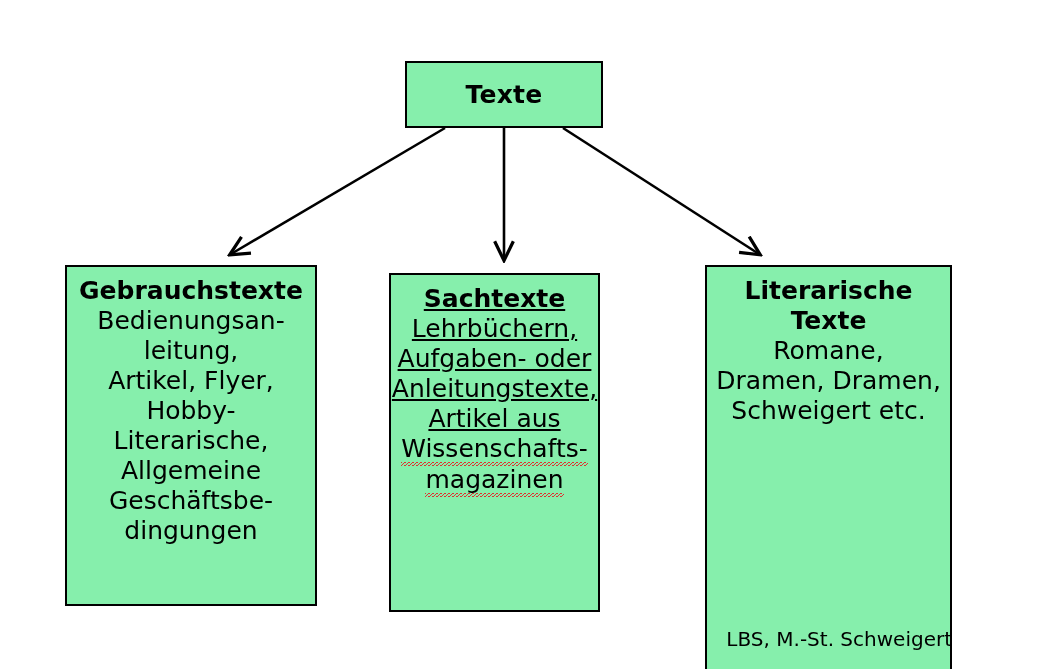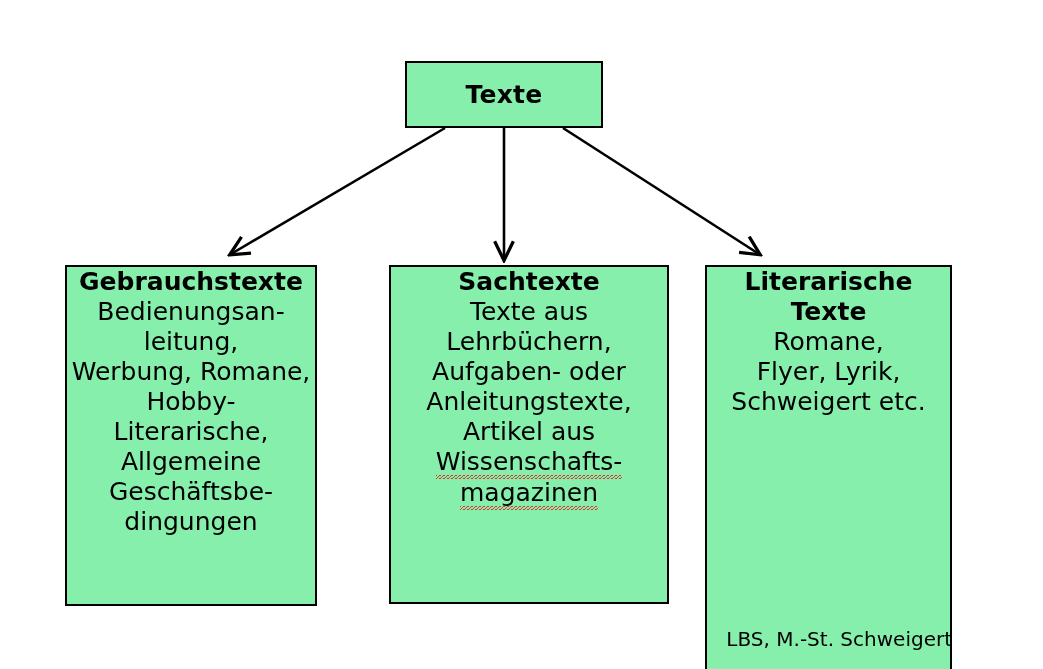--- a/index.html
+++ b/index.html
@@ -41,31 +41,33 @@
     line-height: 1;
   }
   #box-gebrauchstexte {
     left: 65px;
     top: 265px;
     width: 252px;
     height: 341px;
   }
   #box-sachtexte {
     left: 389px;
-    top: 265px;
-    width: 280px;
+    top: 273px;
+    width: 211px;
     height: 339px;
+    text-decoration: underline;
   }
   #box-literarische {
     left: 705px;
     top: 265px;
     width: 247px;
     height: 416px;
   }
   .node-inner {
+    padding-top: 9px;
   }
   .node-title {
     font-size: 25px;
     font-weight: bold;
     line-height: 30px;
     white-space: pre-line;
   }
   .node-lines {
     font-size: 25px;
     font-weight: normal;
@@ -134,52 +136,51 @@
   <div class="node-box" id="box-root">
     <span class="node-title">Texte</span>
   </div>
 
   <div class="node-box" id="box-gebrauchstexte">
     <div class="node-inner">
       <div class="node-title">Gebrauchstexte</div>
       <div class="node-lines">
         <span class="text-line">Bedienungsan-</span>
         <span class="text-line">leitung,</span>
-        <span class="text-line">Werbung, Romane,</span>
+        <span class="text-line">Artikel, Flyer,</span>
         <span class="text-line">Hobby-</span>
         <span class="text-line">Literarische,</span>
         <span class="text-line">Allgemeine</span>
         <span class="text-line">Geschäftsbe-</span>
         <span class="text-line">dingungen</span>
       </div>
     </div>
   </div>
 
   <div class="node-box" id="box-sachtexte">
     <div class="node-inner">
       <div class="node-title">Sachtexte</div>
       <div class="node-lines">
-        <span class="text-line">Texte aus</span>
         <span class="text-line">Lehrbüchern,</span>
         <span class="text-line">Aufgaben- oder</span>
         <span class="text-line">Anleitungstexte,</span>
         <span class="text-line">Artikel aus</span>
         <span class="text-line"><span class="spellcheck">Wissenschafts-</span></span>
         <span class="text-line"><span class="spellcheck">magazinen</span></span>
       </div>
     </div>
   </div>
 
   <div class="node-box" id="box-literarische">
     <div class="node-inner">
       <div class="node-title">Literarische
 Texte</div>
       <div class="node-lines">
         <span class="text-line">Romane,</span>
-        <span class="text-line">Flyer, Lyrik,</span>
+        <span class="text-line">Dramen, Dramen,</span>
         <span class="text-line">Schweigert etc.</span>
       </div>
     </div>
   </div>
 
   <div id="footer-credit">LBS, M.-St. Schweigert</div>
 
 </div>
 
 </body></html>

